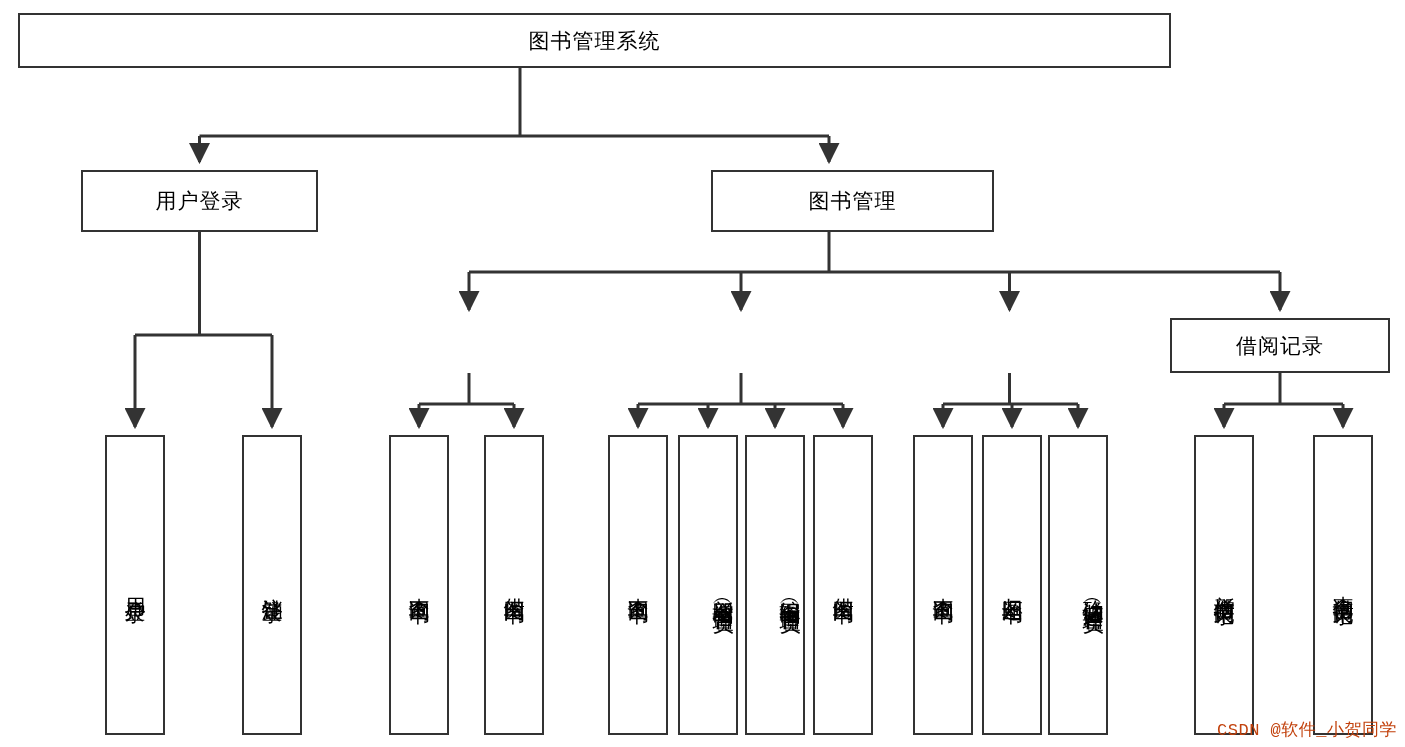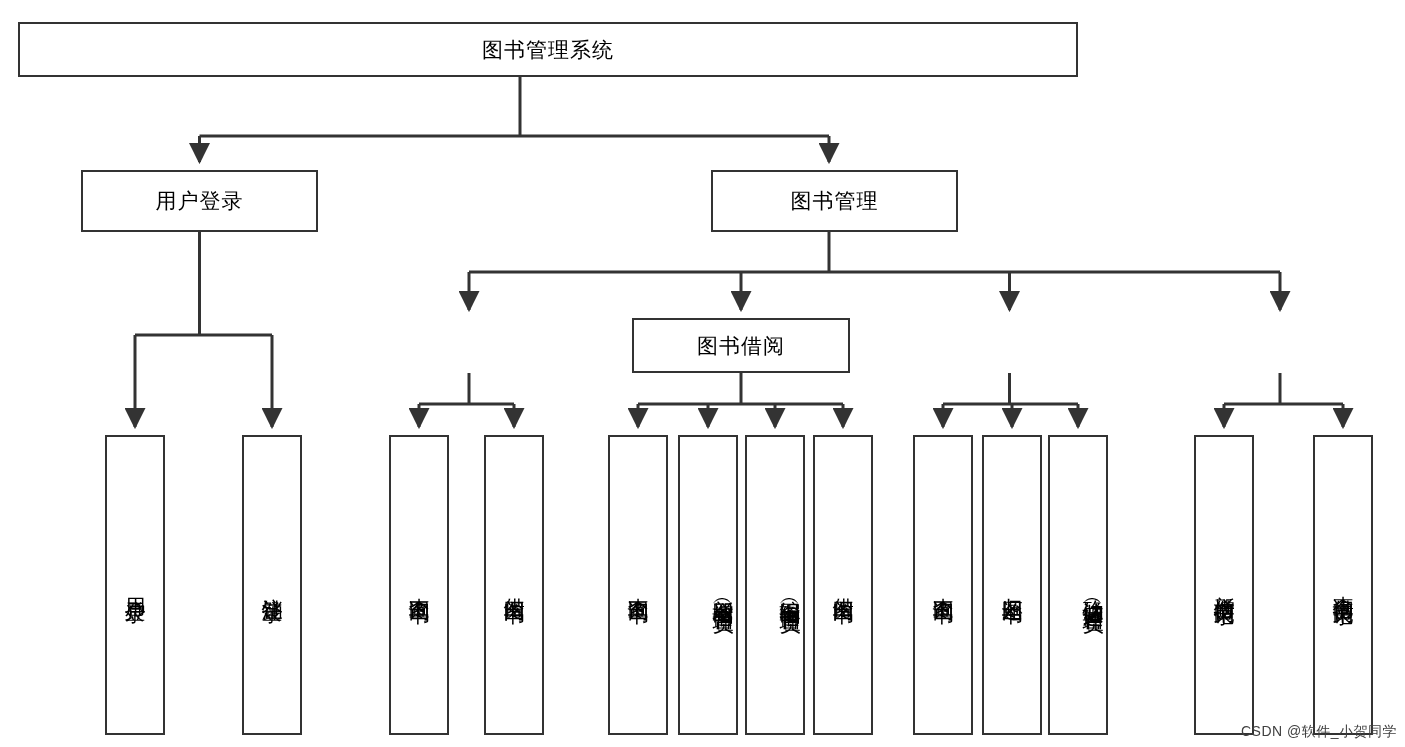--- a/index.html
+++ b/index.html
@@ -56,25 +56,26 @@
     padding-top: 14px;
   }
   .node-v.center-v {
     align-items: center;
     padding-top: 0;
   }
   .watermark {
     position: absolute;
     right: 8px;
     bottom: 6px;
-    font-size: 14px;
-    color: #404040;
+    font-size: 17px;
+    color: #c2410c;
     letter-spacing: 0.5px;
     white-space: nowrap;
     user-select: none;
+    font-family: Liberation Mono, monospace;
   }
 </style>
 </head>
 <body>
 
 <div id="canvas">
 
   <svg id="edges" viewBox="0 0 1405 747" xmlns="http://www.w3.org/2000/svg">
     <defs>
       <marker id="arrow" viewBox="0 0 10 10" refX="9" refY="5" markerWidth="7" markerHeight="7" orient="auto-start-reverse">
@@ -118,38 +119,38 @@
       <path d="M 1012 404 L 1012 427" marker-end="url(#arrow)"></path>
       <path d="M 1078 404 L 1078 427" marker-end="url(#arrow)"></path>
 
       <path d="M 1280 373 L 1280 404"></path>
       <path d="M 1224 404 L 1343 404"></path>
       <path d="M 1224 404 L 1224 427" marker-end="url(#arrow)"></path>
       <path d="M 1343 404 L 1343 427" marker-end="url(#arrow)"></path>
     </g>
   </svg>
 
-  <div class="node node-root" style="left:18px; top:22px; width:1060px; height:55px;">
+  <div class="node node-root" style="left:18px; top:13px; width:1153px; height:55px;">
     <span>图书管理系统</span>
   </div>
 
   <div class="node node-h" style="left:81px; top:170px; width:237px; height:62px;">
     <span>用户登录</span>
   </div>
 
-  <div class="node node-h" style="left:711px; top:170px; width:247px; height:62px;">
+  <div class="node node-h" style="left:711px; top:170px; width:283px; height:62px;">
     <span>图书管理</span>
   </div>
 
 
-  <div class="node node-h" style="left:632px; top:318px; width:218px; height:55px;">
-    <span>图书借阅</span>
-  </div>
-
-
+
+
+  <div class="node node-h" style="left:1170px; top:318px; width:220px; height:55px;">
+    <span>借阅记录</span>
+  </div>
 
   <div class="node node-v center-v" style="left:105px; top:435px; width:60px; height:300px;">
     <span>用户登录</span>
   </div>
 
   <div class="node node-v center-v" style="left:242px; top:435px; width:60px; height:300px;">
     <span>注销登录</span>
   </div>
 
   <div class="node node-v center-v" style="left:389px; top:435px; width:60px; height:300px;">

